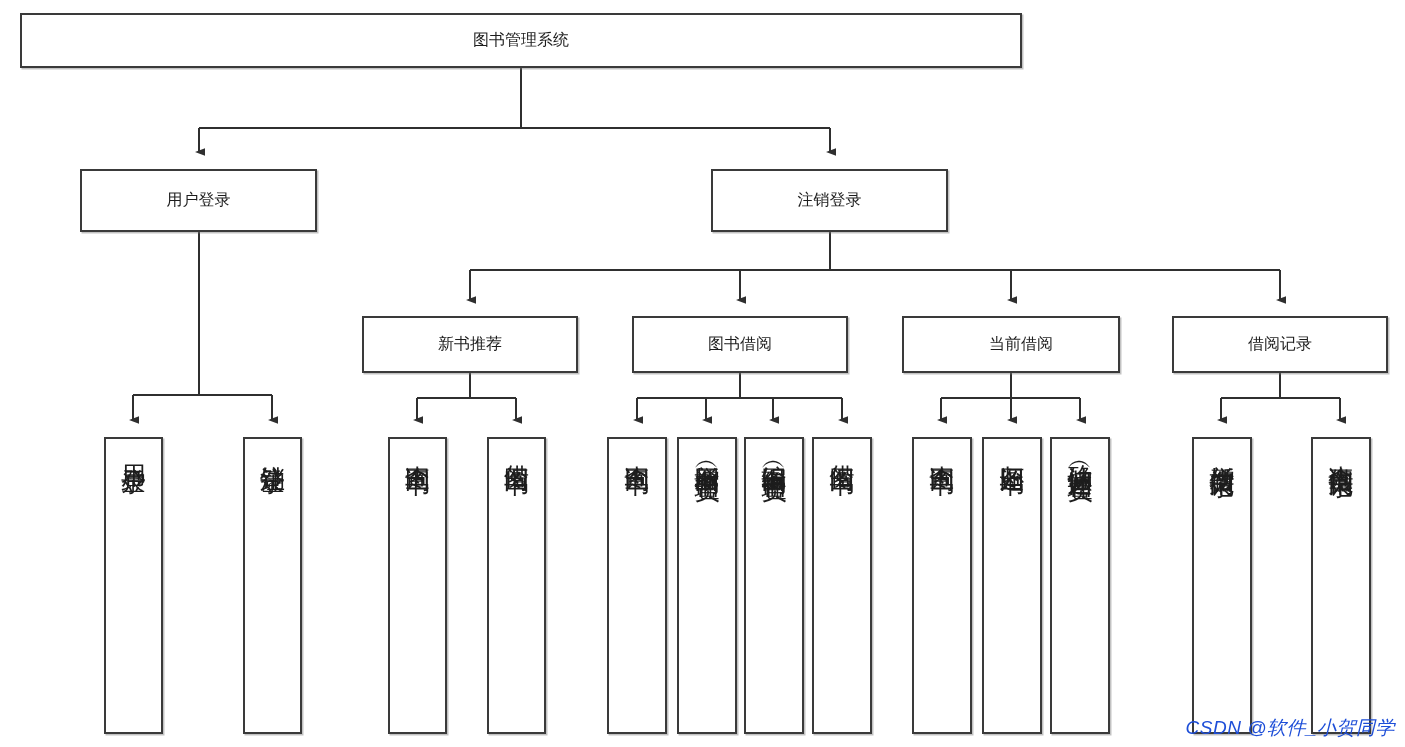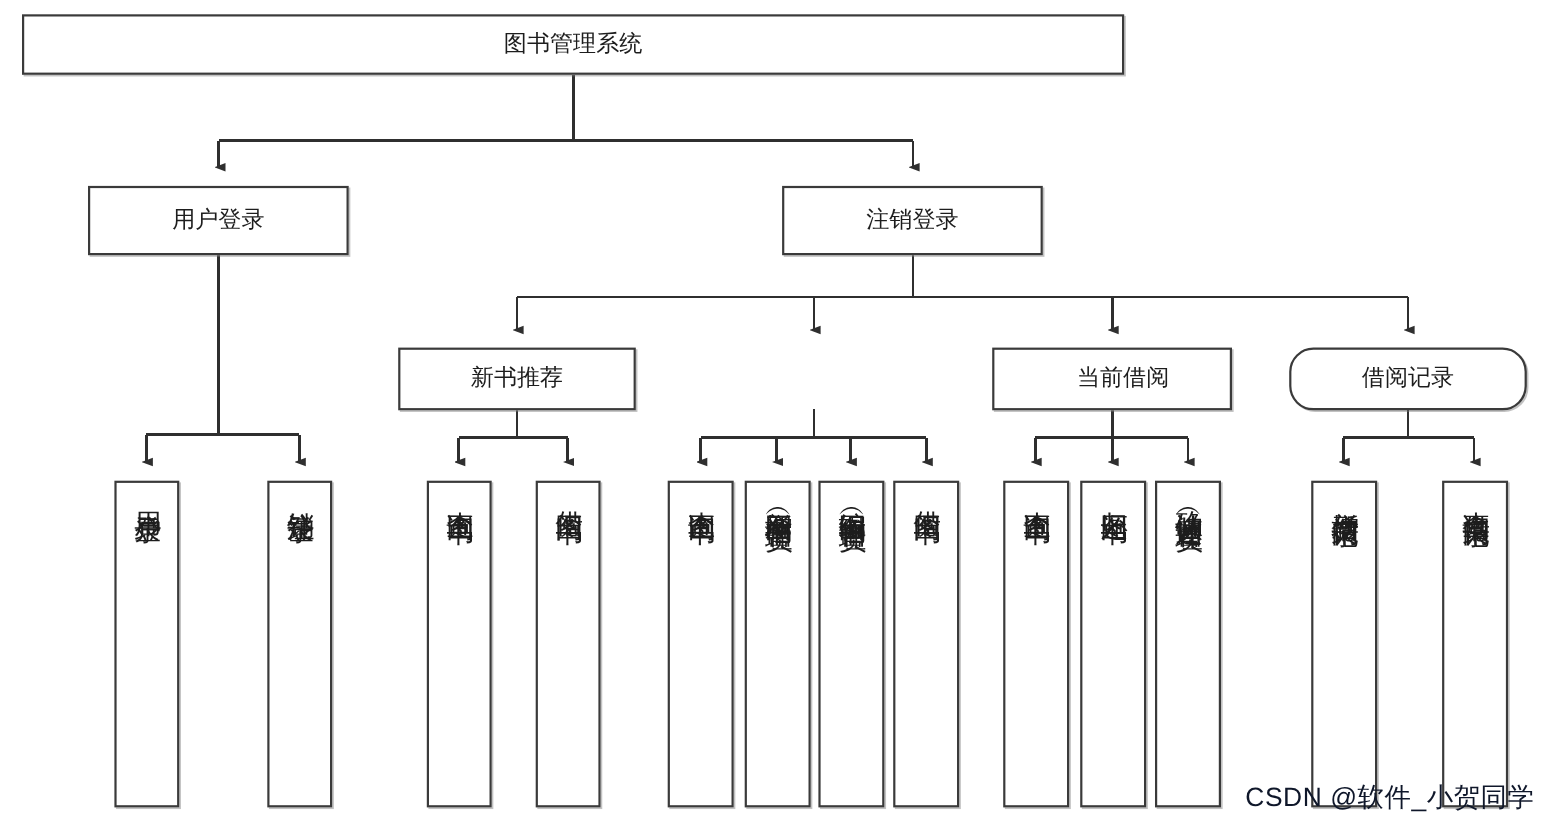--- a/index.html
+++ b/index.html
@@ -35,42 +35,43 @@
     justify-content: center;
     box-shadow: 1.5px 1.5px 0 rgba(120,120,120,0.45);
   }
   .node .label {
     color: #1d1d1d;
     line-height: 1.16;
     text-align: center;
     white-space: nowrap;
   }
   .node.horiz .label {
-    font-size: 21px;
+    font-size: 16px;
   }
   .node.vert {
     align-items: flex-start;
     justify-content: center;
     padding-top: 6px;
   }
   .node.vert .label {
     writing-mode: vertical-rl;
     text-orientation: upright;
     font-size: 25px;
     letter-spacing: 2px;
     display: block;
   }
   #watermark {
     position: absolute;
     right: 10px;
     bottom: 6px;
-    font-size: 24px;
-    color: #0f172a;
+    font-size: 19px;
+    color: #1d4ed8;
     letter-spacing: 0.5px;
     white-space: nowrap;
+    font-style: italic;
   }
 </style>
 </head>
 <body>
 
 <div id="canvas">
 
   <svg class="edges" viewBox="0 0 1405 747">
     <defs>
       <marker id="arrow" markerWidth="10" markerHeight="10" refX="4.2" refY="6.2" orient="auto" markerUnits="userSpaceOnUse">
@@ -129,24 +130,27 @@
   <div class="node horiz" style="left:80px; top:169px; width:237px; height:63px;">
     <span class="label">用户登录</span>
   </div>
   <div class="node horiz" style="left:711px; top:169px; width:237px; height:63px;">
     <span class="label">注销登录</span>
   </div>
 
   <div class="node horiz" style="left:362px; top:316px; width:216px; height:57px;">
     <span class="label">新书推荐</span>
   </div>
+  <div class="node horiz" style="left:632px; top:316px; width:216px; height:57px;">
+    <span class="label">图书借阅</span>
+  </div>
   <div class="node horiz" style="left:902px; top:316px; width:218px; height:57px;padding-left:20px;">
     <span class="label">当前借阅</span>
   </div>
-  <div class="node horiz" style="left:1172px; top:316px; width:216px; height:57px;border-radius:22px;">
+  <div class="node horiz" style="left:1172px; top:316px; width:216px; height:57px;">
     <span class="label">借阅记录</span>
   </div>
 
   <div class="node vert" style="left:104px; top:437px; width:59px; height:297px;">
     <span class="label">用户登录</span>
   </div>
   <div class="node vert" style="left:243px; top:437px; width:59px; height:297px;">
     <span class="label">注销登录</span>
   </div>
 

